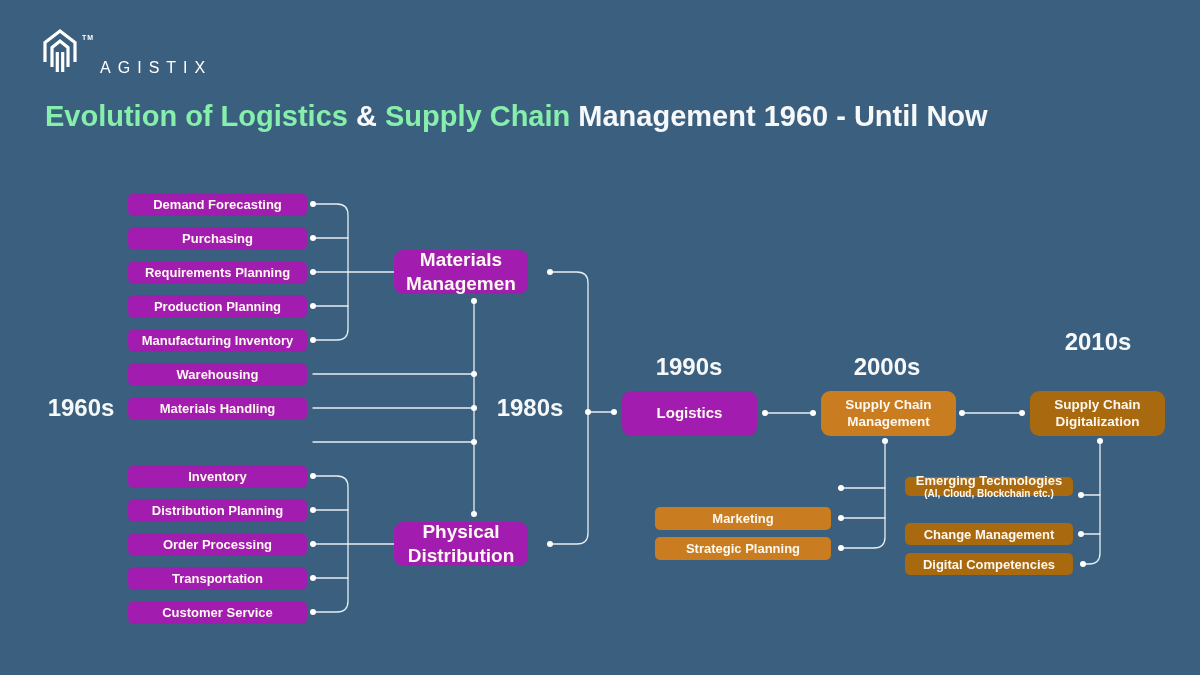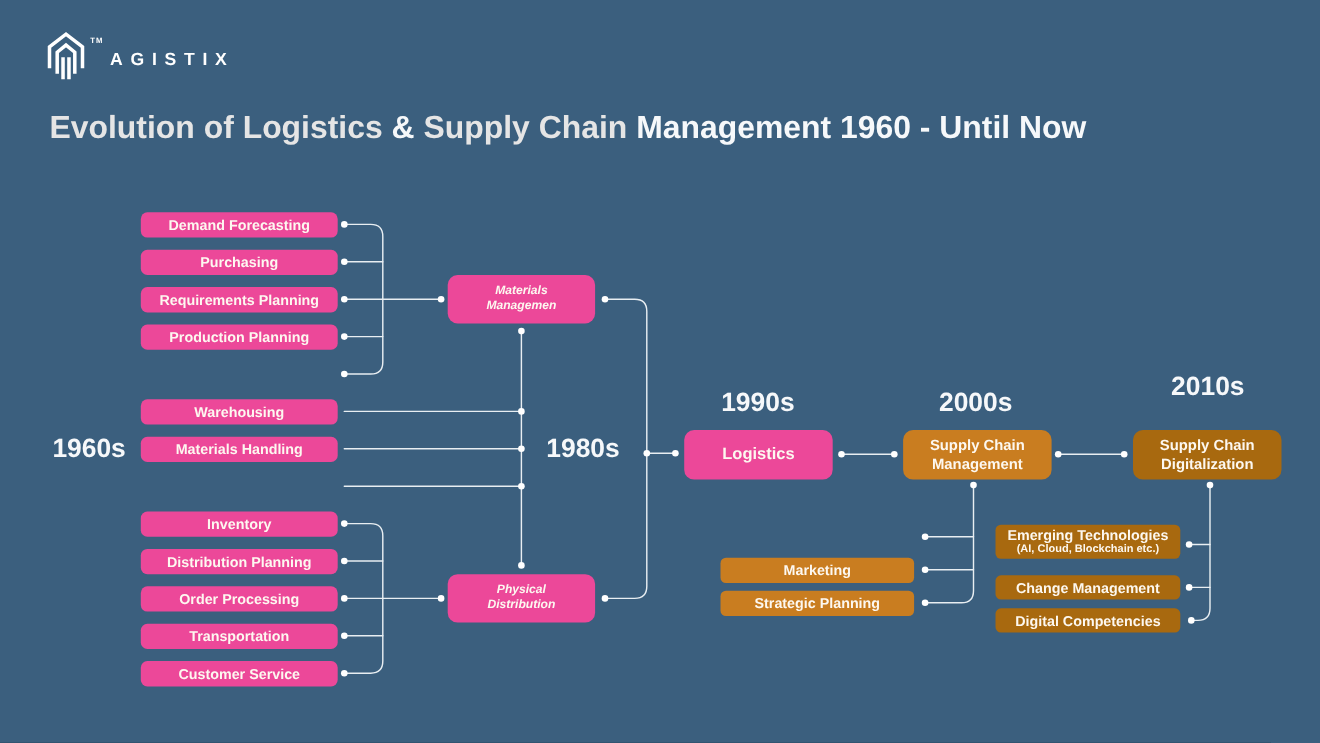--- a/index.html
+++ b/index.html
@@ -5,40 +5,40 @@
   html,body { margin:0; padding:0; background:#2e4d66; }
   .canvas {
     position:relative; width:1200px; height:675px;
     background:#3B5F7E; overflow:hidden;
     font-family:"Liberation Sans", sans-serif;
   }
   
   .logo { position:absolute; left:40px; top:28px; display:flex; align-items:flex-start; color:#fff; }
   .logo svg { display:block; }
   .logo .tm { font-size:7px; font-weight:bold; margin:6px 6px 0 2px; letter-spacing:1px; }
-  .logo .wordmark { font-size:16px; font-weight:bold; letter-spacing:7px; margin-top:18px; }
+  .logo .wordmark { font-size:16px; font-weight:normal; letter-spacing:7px; margin-top:31px; }
   
   .title { position:absolute; left:45px; top:100px; font-size:29px; font-weight:bold; white-space:nowrap; }
-  .title .orange { color:#e5e5e5; }
+  .title .orange { color:#86efac; }
   .title .white { color:#F6F8FA; }
   
   .era { position:absolute; color:#F6F8FA; font-weight:bold; font-size:24px; text-align:center; line-height:1.15; }
   
   .box { position:absolute; display:flex; flex-direction:column; align-items:center; justify-content:center;
          color:#FDF8F0; font-weight:bold; text-align:center; box-sizing:border-box; }
-  .light  { background:#ec4899; }
+  .light  { background:#a21caf; }
   .medium { background:#C97D20; }
   .dark   { background:#A8690F; }
   .lbox { left:128px; width:179px; height:23px; border-radius:6px; font-size:13px; }
-  .mbox { left:407px; width:134px; height:44px; border-radius:9px; font-size:11px; line-height:1.25;font-style:italic; }
+  .mbox { left:394px; width:134px; height:44px; border-radius:9px; font-size:19px; line-height:1.25; }
   .tbox { width:135px; height:45px; border-radius:9px; font-size:13.5px; line-height:1.25; }
   .tbox.single { font-size:15px; }
   .cbox { left:655px; width:176px; height:23px; border-radius:5px; font-size:13px; }
   .rbox { left:905px; width:168px; height:22px; border-radius:5px; font-size:13px; }
-  .rbox.tall { height:31px; line-height:1.1; }
+  .rbox.tall { height:19px; line-height:1.1; }
   .rbox .sub { font-size:10px; font-weight:bold; }
   
   .wires { position:absolute; left:0; top:0; pointer-events:none; }
 </style>
 </head>
 <body>
 
 <div class="canvas">
 
   <svg class="wires" width="1200" height="675" viewBox="0 0 1200 675">
@@ -127,28 +127,29 @@
     <span class="orange">Evolution of Logistics</span>
     <span class="white">&amp;</span>
     <span class="orange">Supply Chain</span>
     <span class="white">Management 1960 - Until Now</span>
   </div>
 
   <div class="era" style="left:40px;top:394px;width:82px">1960s</div>
   <div class="era" style="left:489px;top:394px;width:82px">1980s</div>
   <div class="era" style="left:648px;top:353px;width:82px">1990s</div>
   <div class="era" style="left:846px;top:353px;width:82px">2000s</div>
-  <div class="era" style="left:1018px;top:338px;width:160px">
+  <div class="era" style="left:1018px;top:328px;width:160px">
     <span>2010s</span><br>
   </div>
 
   <div class="box light lbox" style="top:193px">Demand Forecasting</div>
   <div class="box light lbox" style="top:227px">Purchasing</div>
   <div class="box light lbox" style="top:261px">Requirements Planning</div>
   <div class="box light lbox" style="top:295px">Production Planning</div>
+  <div class="box light lbox" style="top:329px">Manufacturing Inventory</div>
   <div class="box light lbox" style="top:363px">Warehousing</div>
   <div class="box light lbox" style="top:397px">Materials Handling</div>
   <div class="box light lbox" style="top:465px">Inventory</div>
   <div class="box light lbox" style="top:499px">Distribution Planning</div>
   <div class="box light lbox" style="top:533px">Order Processing</div>
   <div class="box light lbox" style="top:567px">Transportation</div>
   <div class="box light lbox" style="top:601px">Customer Service</div>
 
   <div class="box light mbox" style="top:250px">
     <span>Materials</span>

